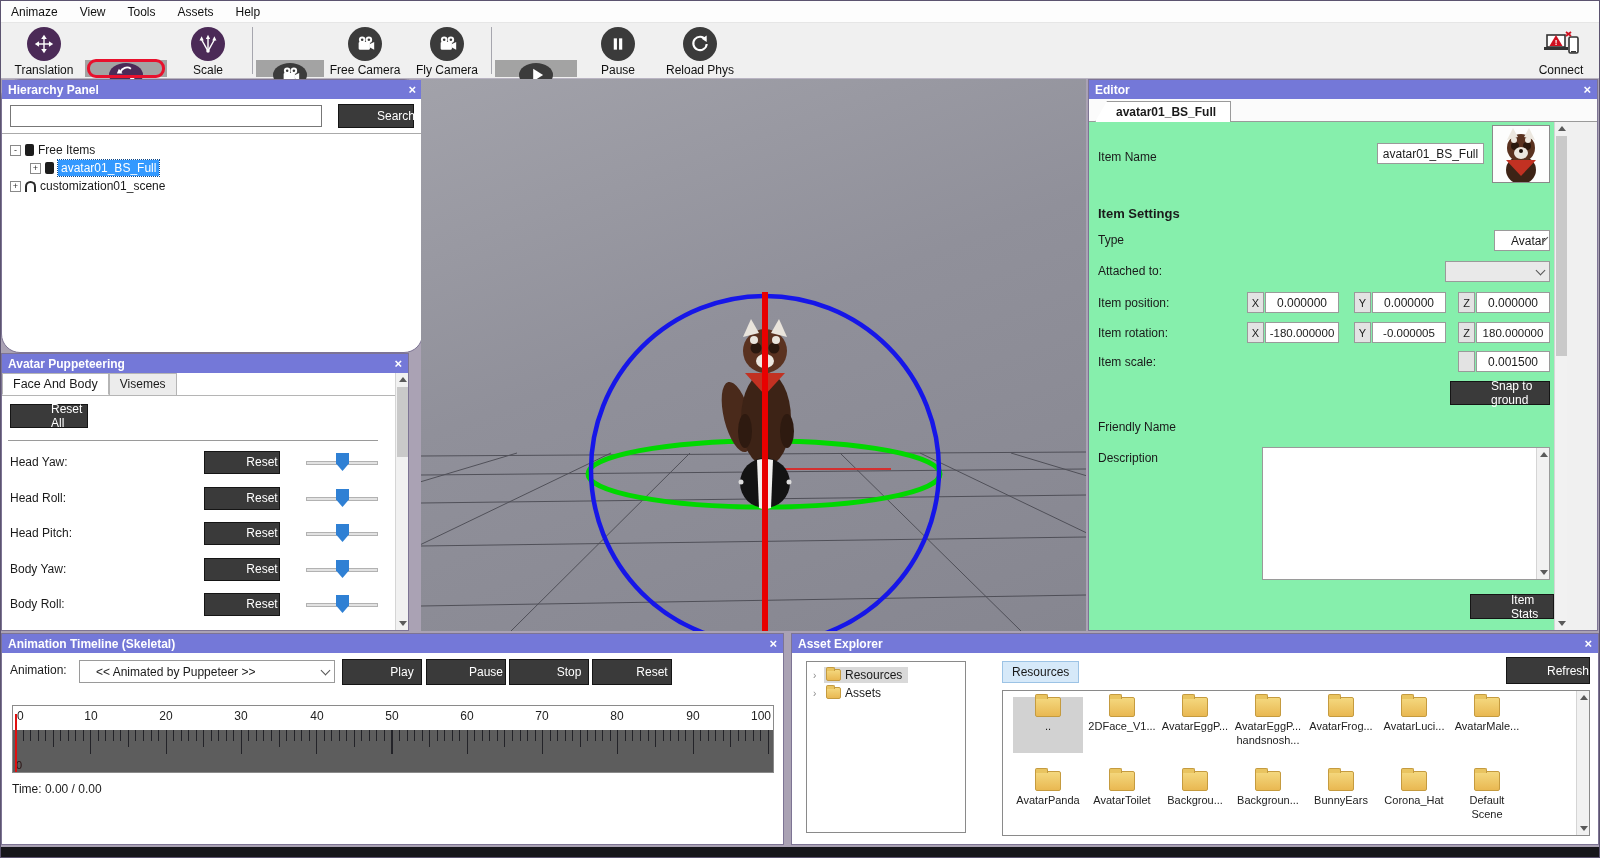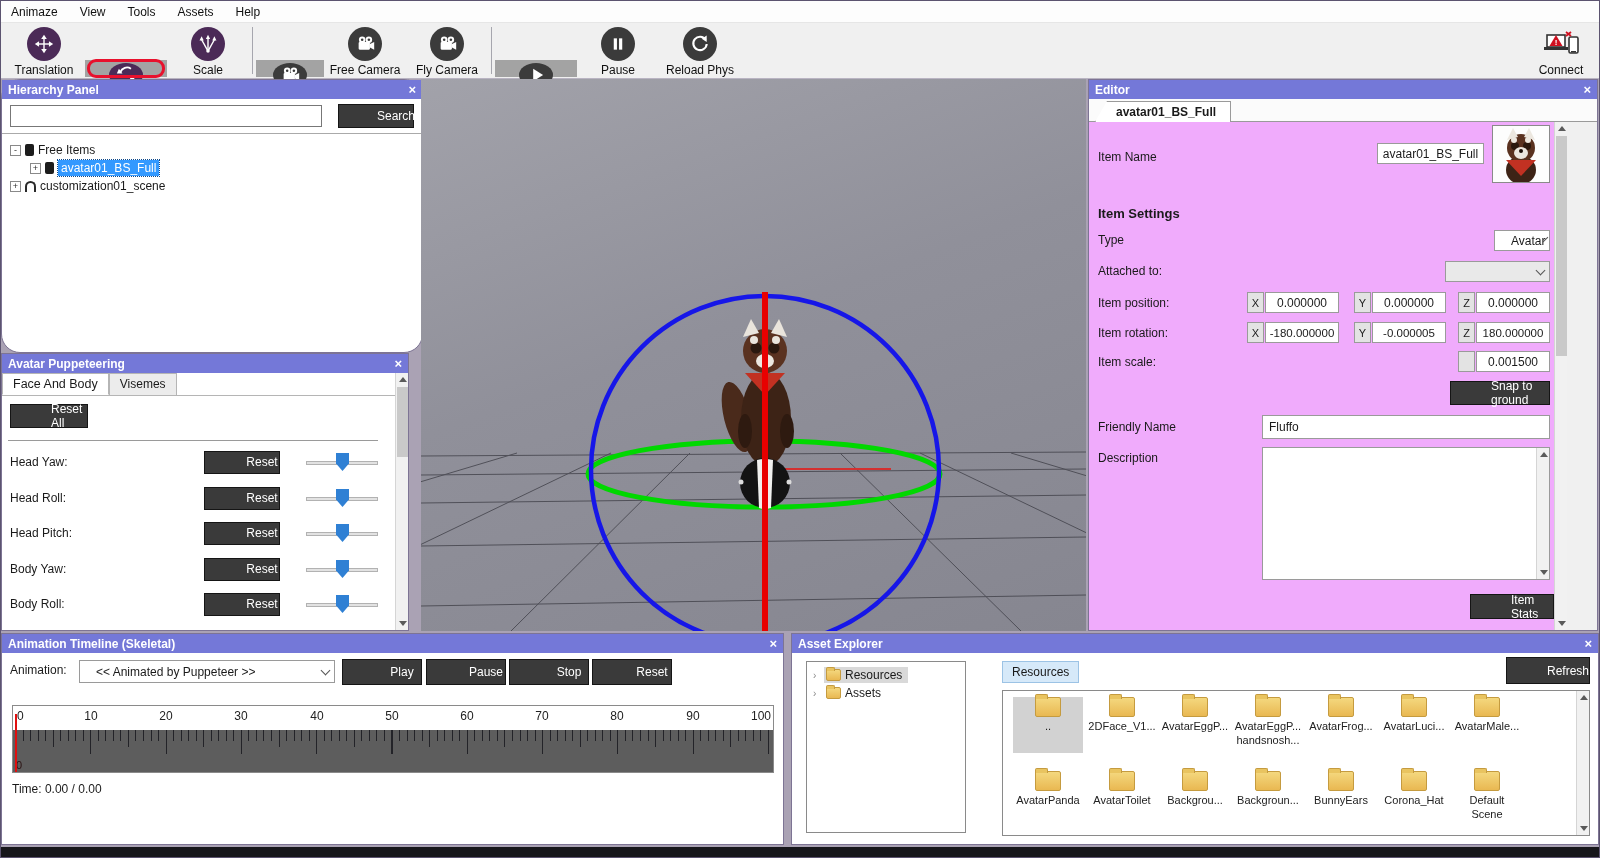--- a/index.html
+++ b/index.html
@@ -55,21 +55,21 @@
   .prow .plabel { width:130px; font-size:12px; }
   .prow .btn-dark { width:76px; height:23px; margin-left:64px; }
   .slider { position:relative; width:72px; height:20px; margin-left:26px; }
   .slider .track { position:absolute; left:0; right:0; top:9px; height:4px; background:#e2e2e2; border:1px solid #b2b2b2; }
   .slider .sthumb { position:absolute; left:50%; top:1px; width:13px; height:18px; margin-left:-6px; background:#2f80d4; clip-path:polygon(0 0,100% 0,100% 58%,50% 100%,0 58%); }
 
   
   #viewport { position:absolute; left:420px; top:78px; width:665px; height:552px; background:linear-gradient(160deg,#a2a2aa 0%,#90909a 45%,#868690 100%); }
 
   
-  #editor { left:1087px; top:78px; width:510px; height:552px; background:#f0abfc; }
+  #editor { left:1087px; top:78px; width:510px; height:552px; background:#86efac; }
   #editor-tabrow { position:absolute; left:0; top:19px; width:100%; height:23px; border-bottom:1px solid #9a9a9a; background:#fbfbfb; }
   #editor-tab { position:absolute; left:6px; top:2px; height:21px; padding:3px 14px 0 20px; background:#fff; border:1px solid #9a9a9a; border-bottom:none; clip-path:polygon(12px 0,100% 0,100% 100%,0 100%); font-weight:bold; font-size:12px; }
   .erow-label { position:absolute; left:9px; font-size:12px; color:#1a1a1a; }
   .ebox { position:absolute; height:21px; border:1px solid #9a9a9a; background:#fff; font-size:12px; display:flex; align-items:center; justify-content:center; }
   .axis-chip { position:absolute; width:17px; height:21px; background:#e3e3e3; border:1px solid #9a9a9a; font-size:11px; display:flex; align-items:center; justify-content:center; }
   .edrop { position:absolute; height:21px; border:1px solid #9a9a9a; background:#fff; display:flex; align-items:center; justify-content:space-between; padding:0 5px 0 16px; font-size:12px; }
   #editor-scroll { top:42px; bottom:0; right:30px; }
   #editor-gutter { position:absolute; top:42px; bottom:0; right:0; width:30px; background:#f0f0f0; }
 
   
@@ -448,21 +448,20 @@
     <span class="axis-chip" style="left:369px; top:242px">Z</span>
     <div class="ebox" style="left:387px; top:242px; width:74px; font-size:11.5px">180.000000</div>
 
     <span class="erow-label" style="top:275px">Item scale:</span>
     <span class="axis-chip" style="left:369px; top:271px"></span>
     <div class="ebox" style="left:387px; top:271px; width:74px">0.001500</div>
 
     <div class="btn-dark" style="position:absolute; left:361px; top:301px; width:100px; height:24px">Snap to ground</div>
 
     <span class="erow-label" style="top:340px">Friendly Name</span>
-    <div class="ebox" style="left:173px; top:335px; width:288px; justify-content:flex-start; padding-left:6px; height:24px">Fluffo</div>
 
     <span class="erow-label" style="top:371px">Description</span>
     <div style="position:absolute; left:173px; top:367px; width:288px; height:133px; border:1px solid #9a9a9a; background:#fff;">
       <div class="vscroll" style="top:0; bottom:0; right:0;">
         <div class="arr up" style="top:0"></div>
         <div class="arr down" style="bottom:0"></div>
       </div>
     </div>
 
     <div class="btn-dark" style="position:absolute; left:381px; top:514px; width:84px; height:25px">Item Stats</div>

